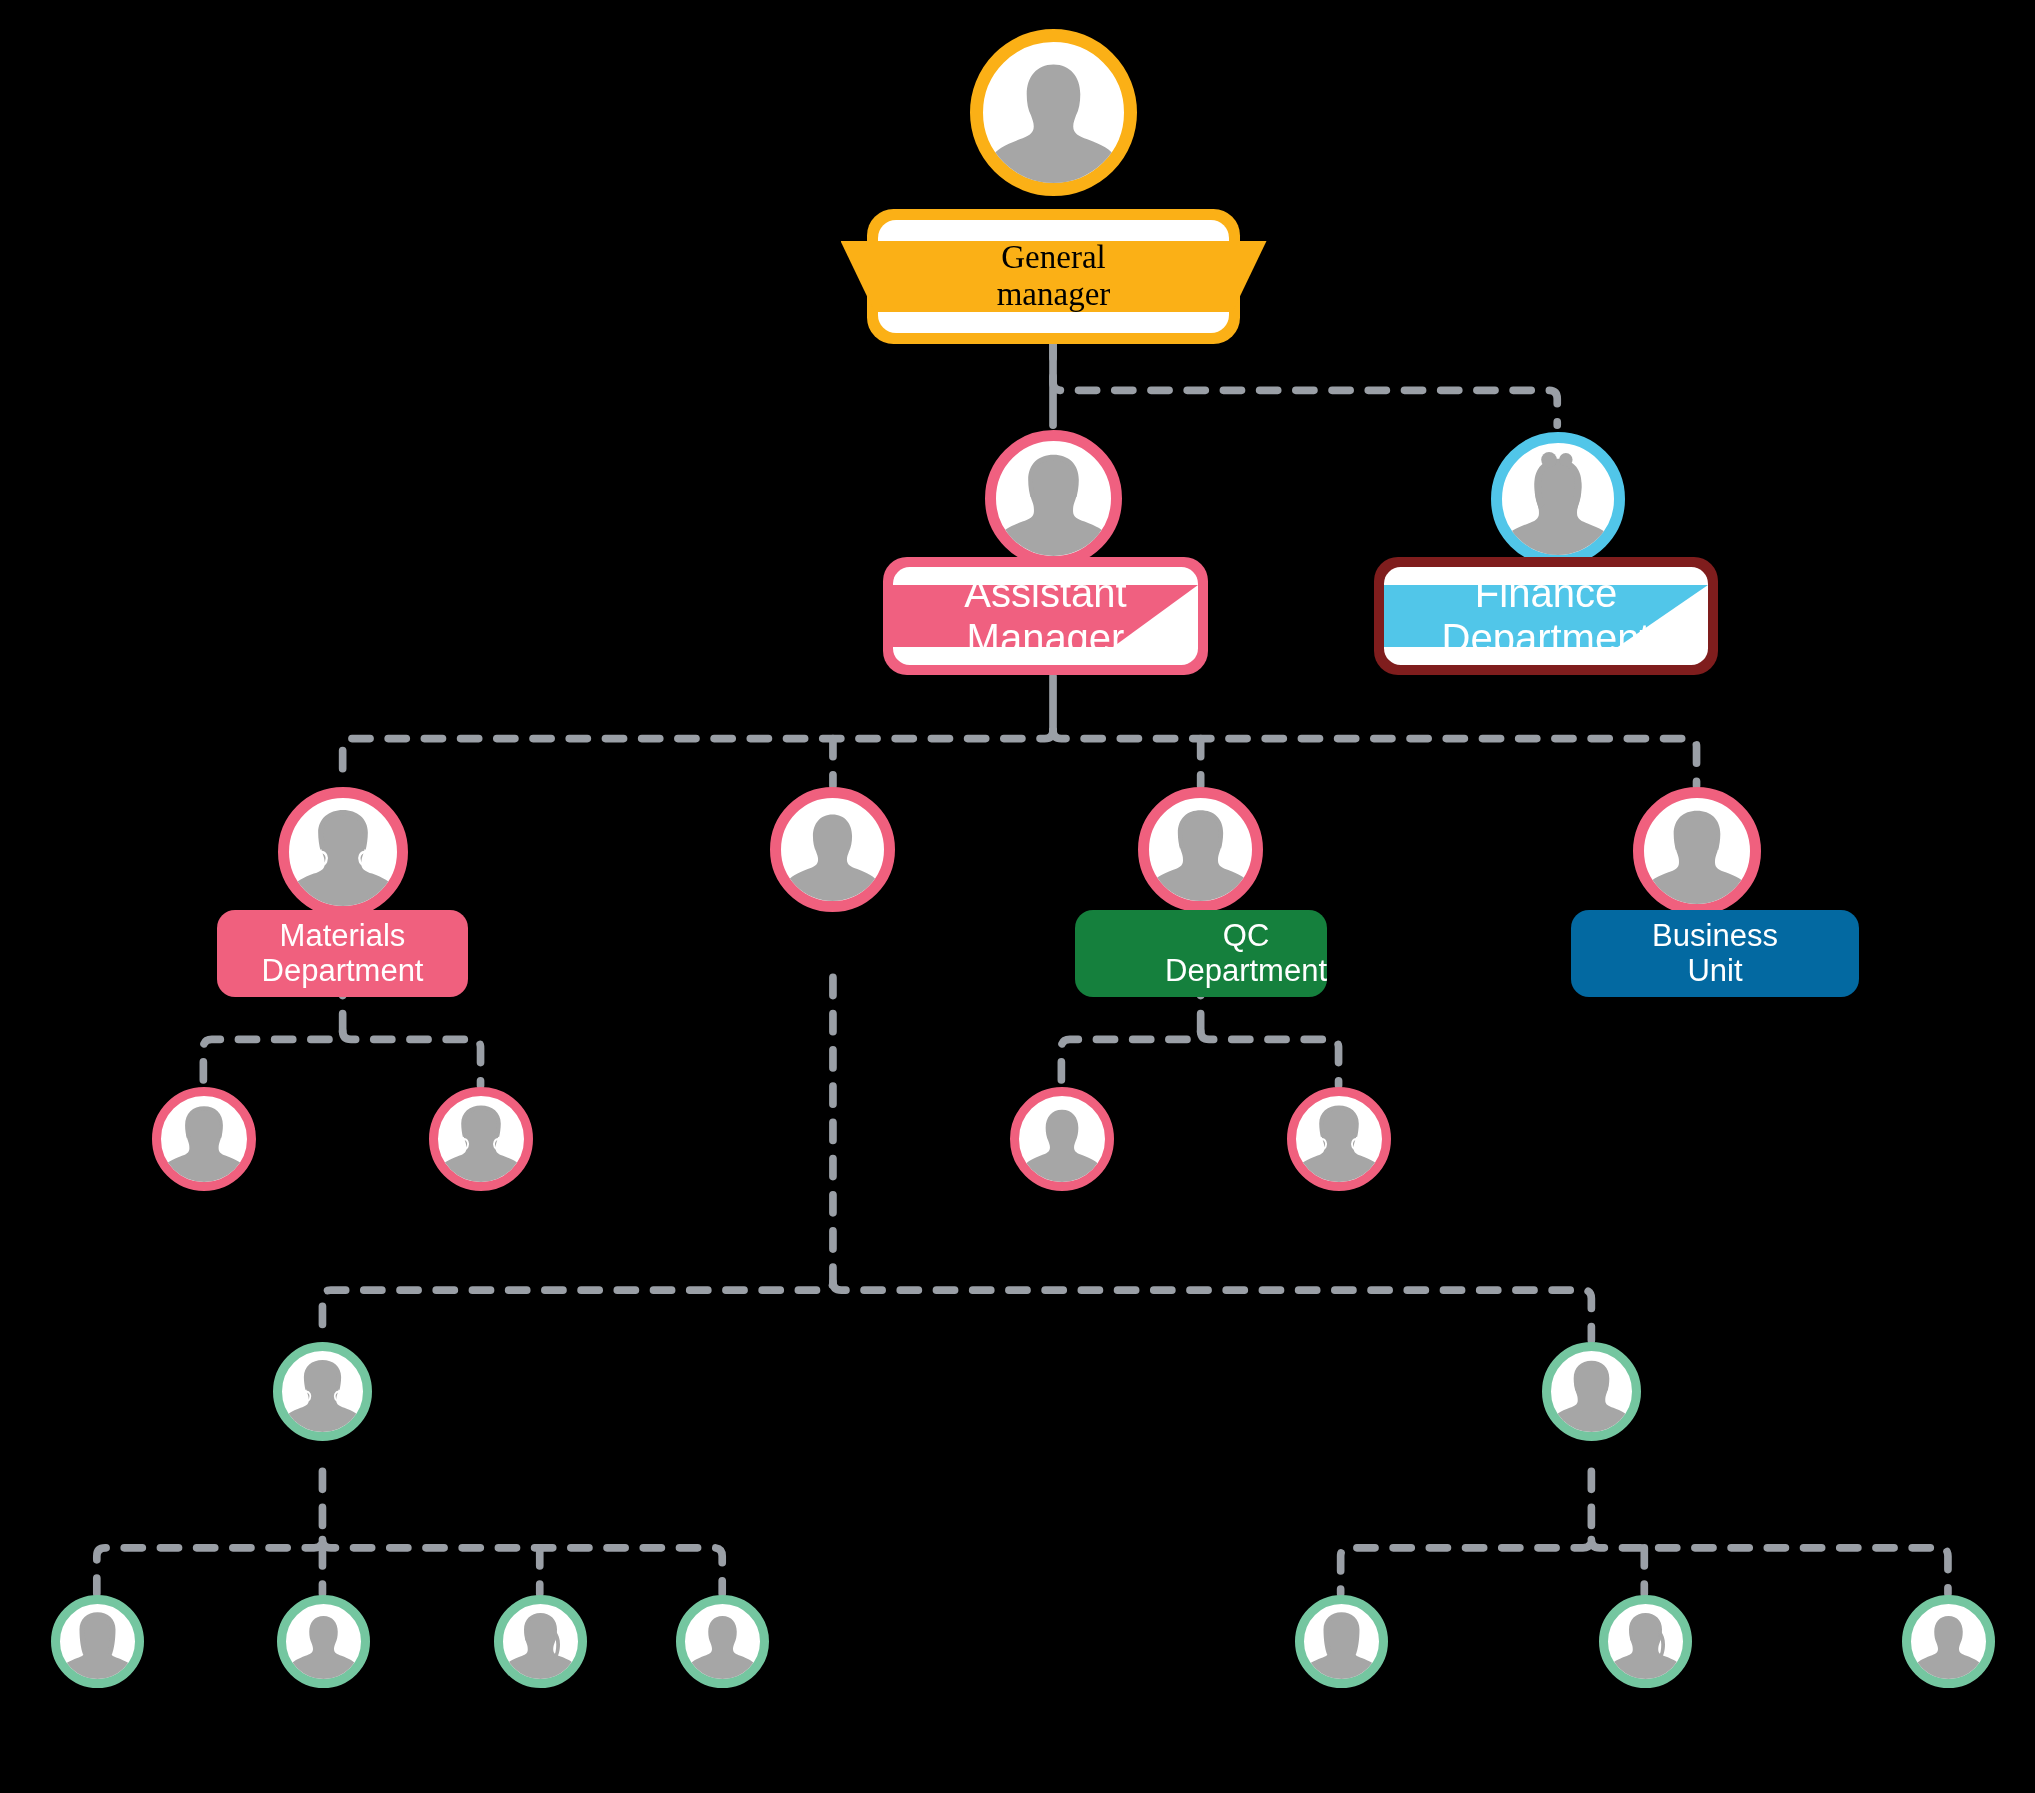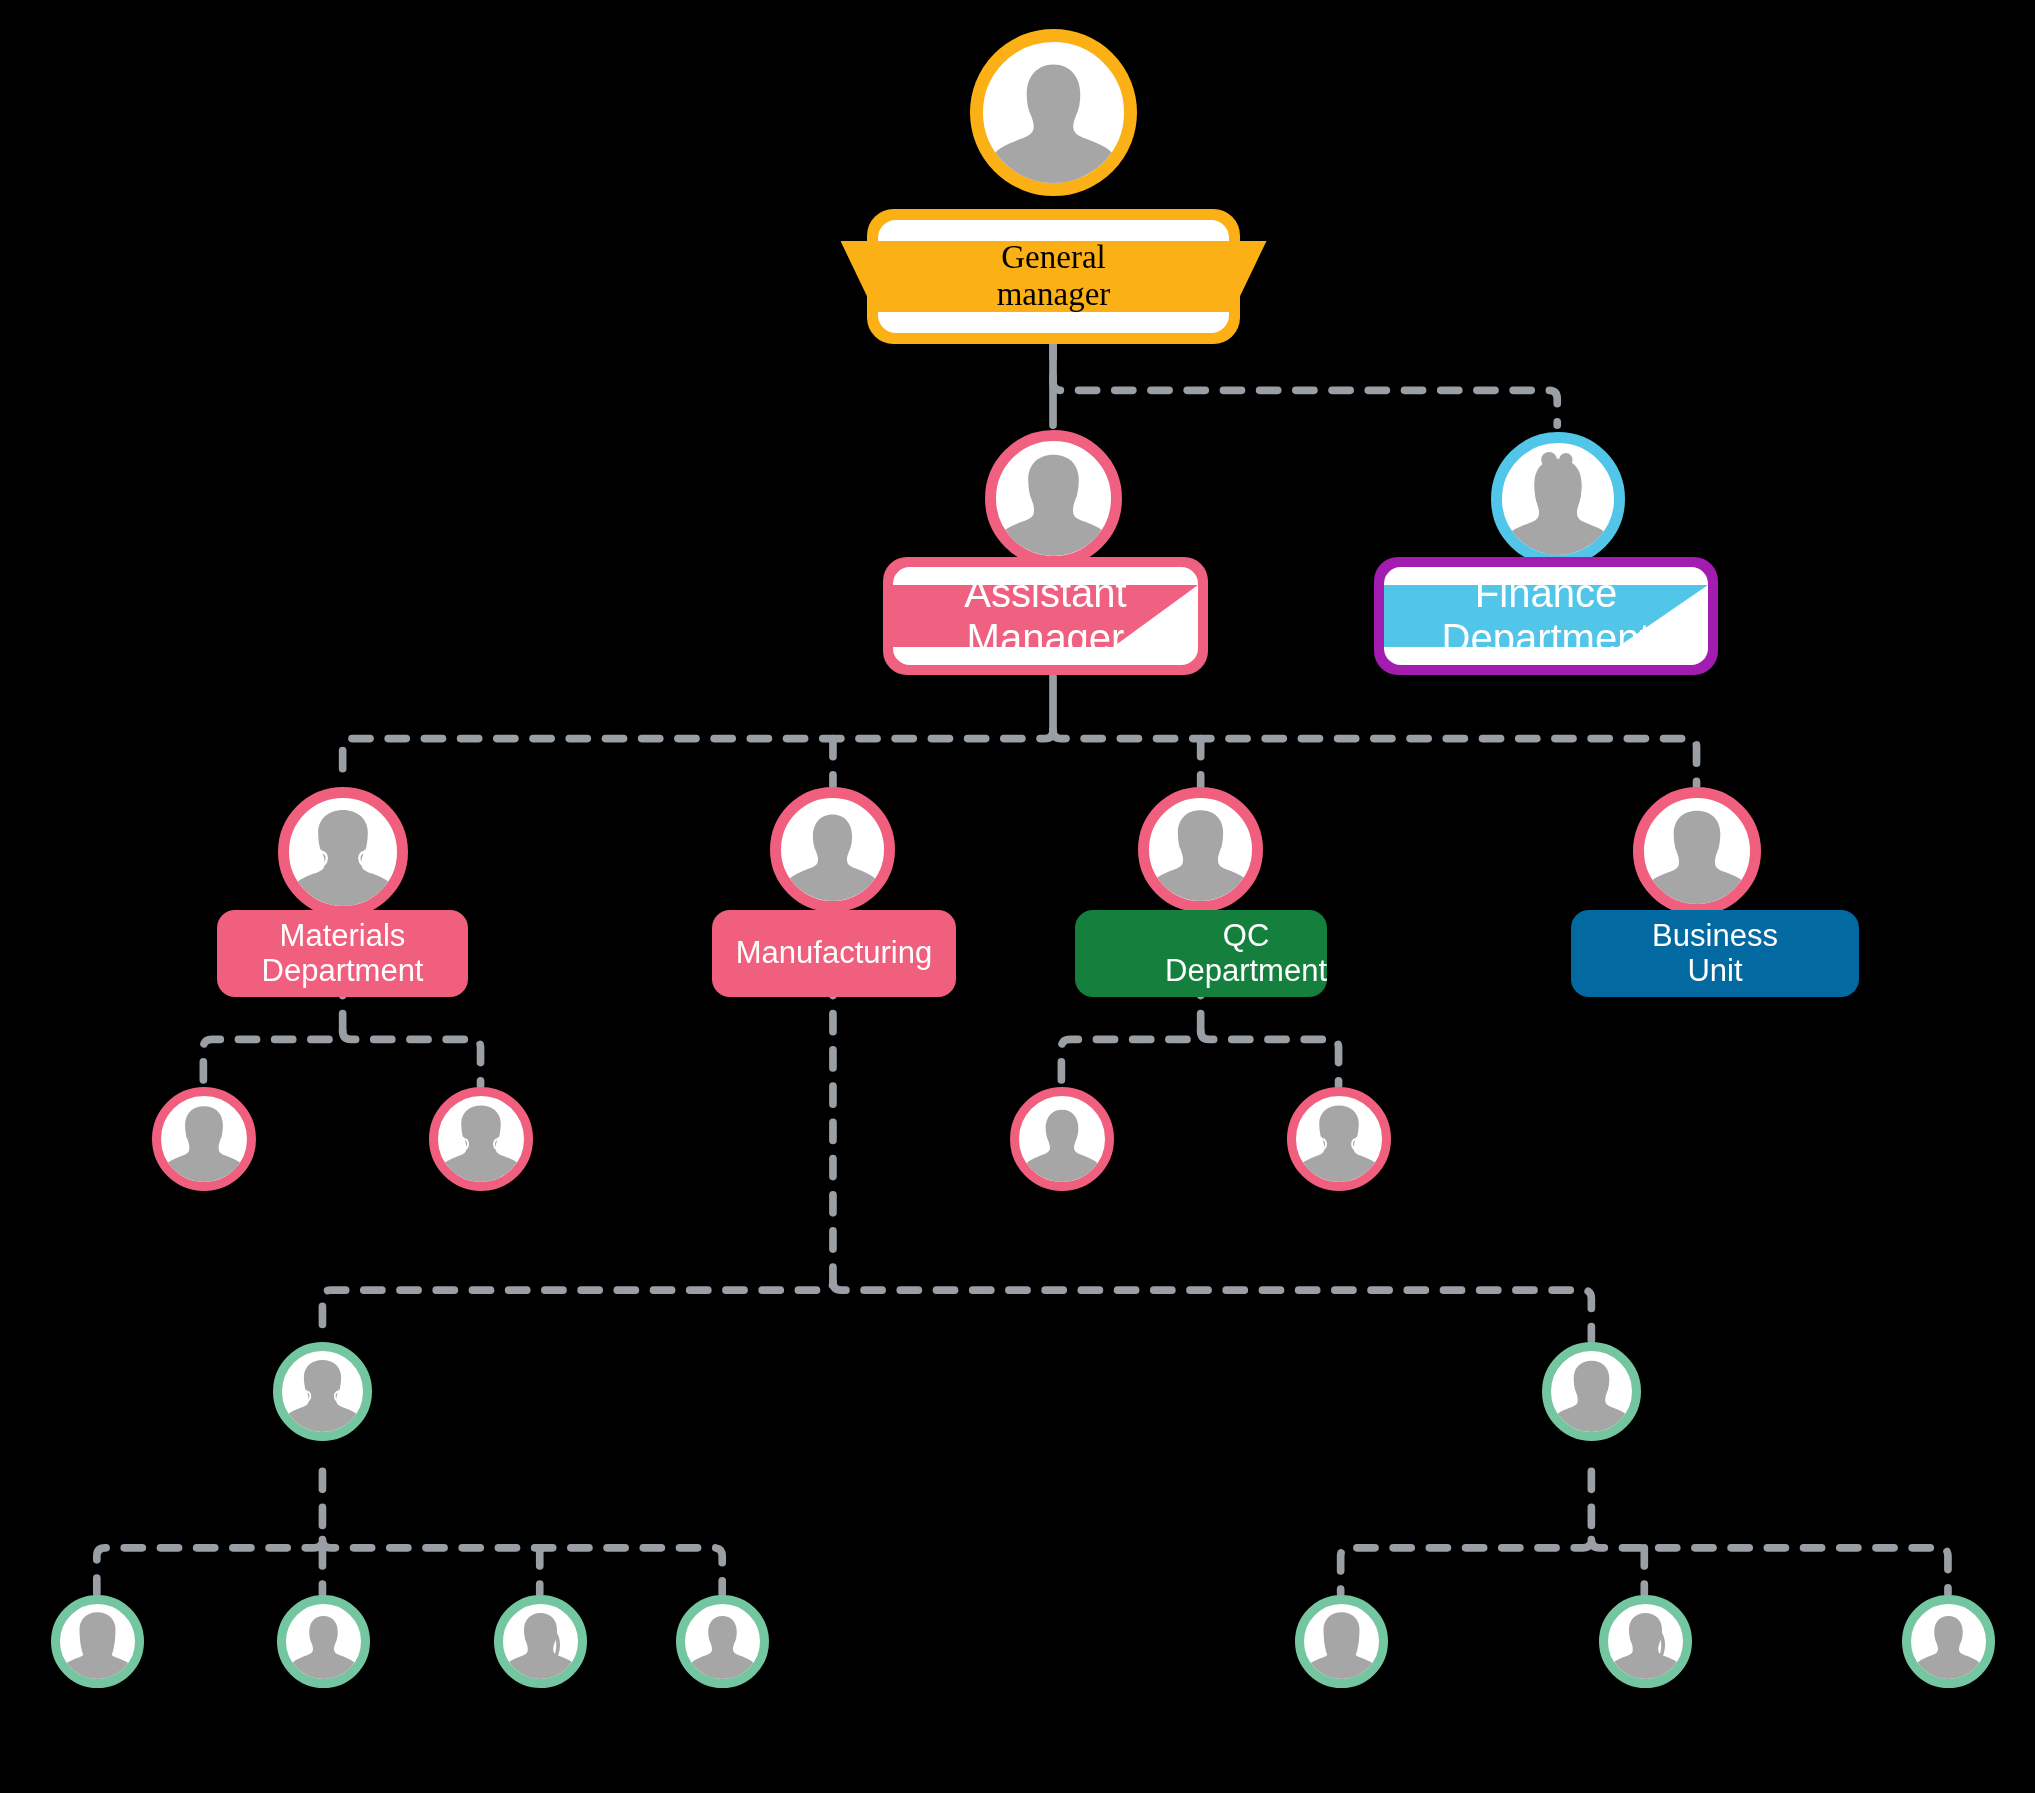--- a/index.html
+++ b/index.html
@@ -149,21 +149,21 @@
       <div>Assistant</div>
       <div>Manager</div>
     </div>
   </div>
 
   <div class="av" style="left:1491px;top:432px;width:134px;height:134px;border:11px solid #51C6E9;">
     <svg viewBox="0 0 100 100">
         <use href="#sil-female-bun"></use>
       </svg>
   </div>
-  <div class="nodebox badge" style="left:1374px;top:557px;width:344px;height:118px;background:#a21caf;">
+  <div class="nodebox badge" style="left:1374px;top:557px;width:344px;height:118px;background:#7f1d1d;">
     <div class="inner"></div>
     <div class="bandwrap">
       <div class="band" style="background:#51C6E9;clip-path:polygon(0% 0%,100% 0%,72% 100%,0% 100%);"></div>
       <div class="band" style="background:#51C6E9;right:40%;clip-path:none;"></div>
     </div>
     <div class="txt">
       <div>Finance</div>
       <div>Department</div>
     </div>
   </div>
@@ -178,25 +178,20 @@
       <div>Materials</div>
       <div>Department</div>
     </div>
   </div>
 
   <div class="av" style="left:770px;top:787px;width:125px;height:125px;border:11px solid #F0607E;">
     <svg viewBox="0 0 100 100">
         <use href="#sil-male"></use>
       </svg>
   </div>
-  <div class="nodebox dept" style="left:712px;top:890px;width:244px;height:87px;background:#F0607E;">
-    <div>
-      <div>Manufacturing</div>
-    </div>
-  </div>
 
   <div class="av" style="left:1138px;top:787px;width:125px;height:125px;border:11px solid #F0607E;">
     <svg viewBox="0 0 100 100">
         <use href="#sil-female"></use>
       </svg>
   </div>
   <div class="nodebox dept" style="left:1075px;top:890px;width:252px;height:87px;background:#15803d;justify-content:flex-end;">
     <div>
       <div>QC</div>
       <div>Department</div>

